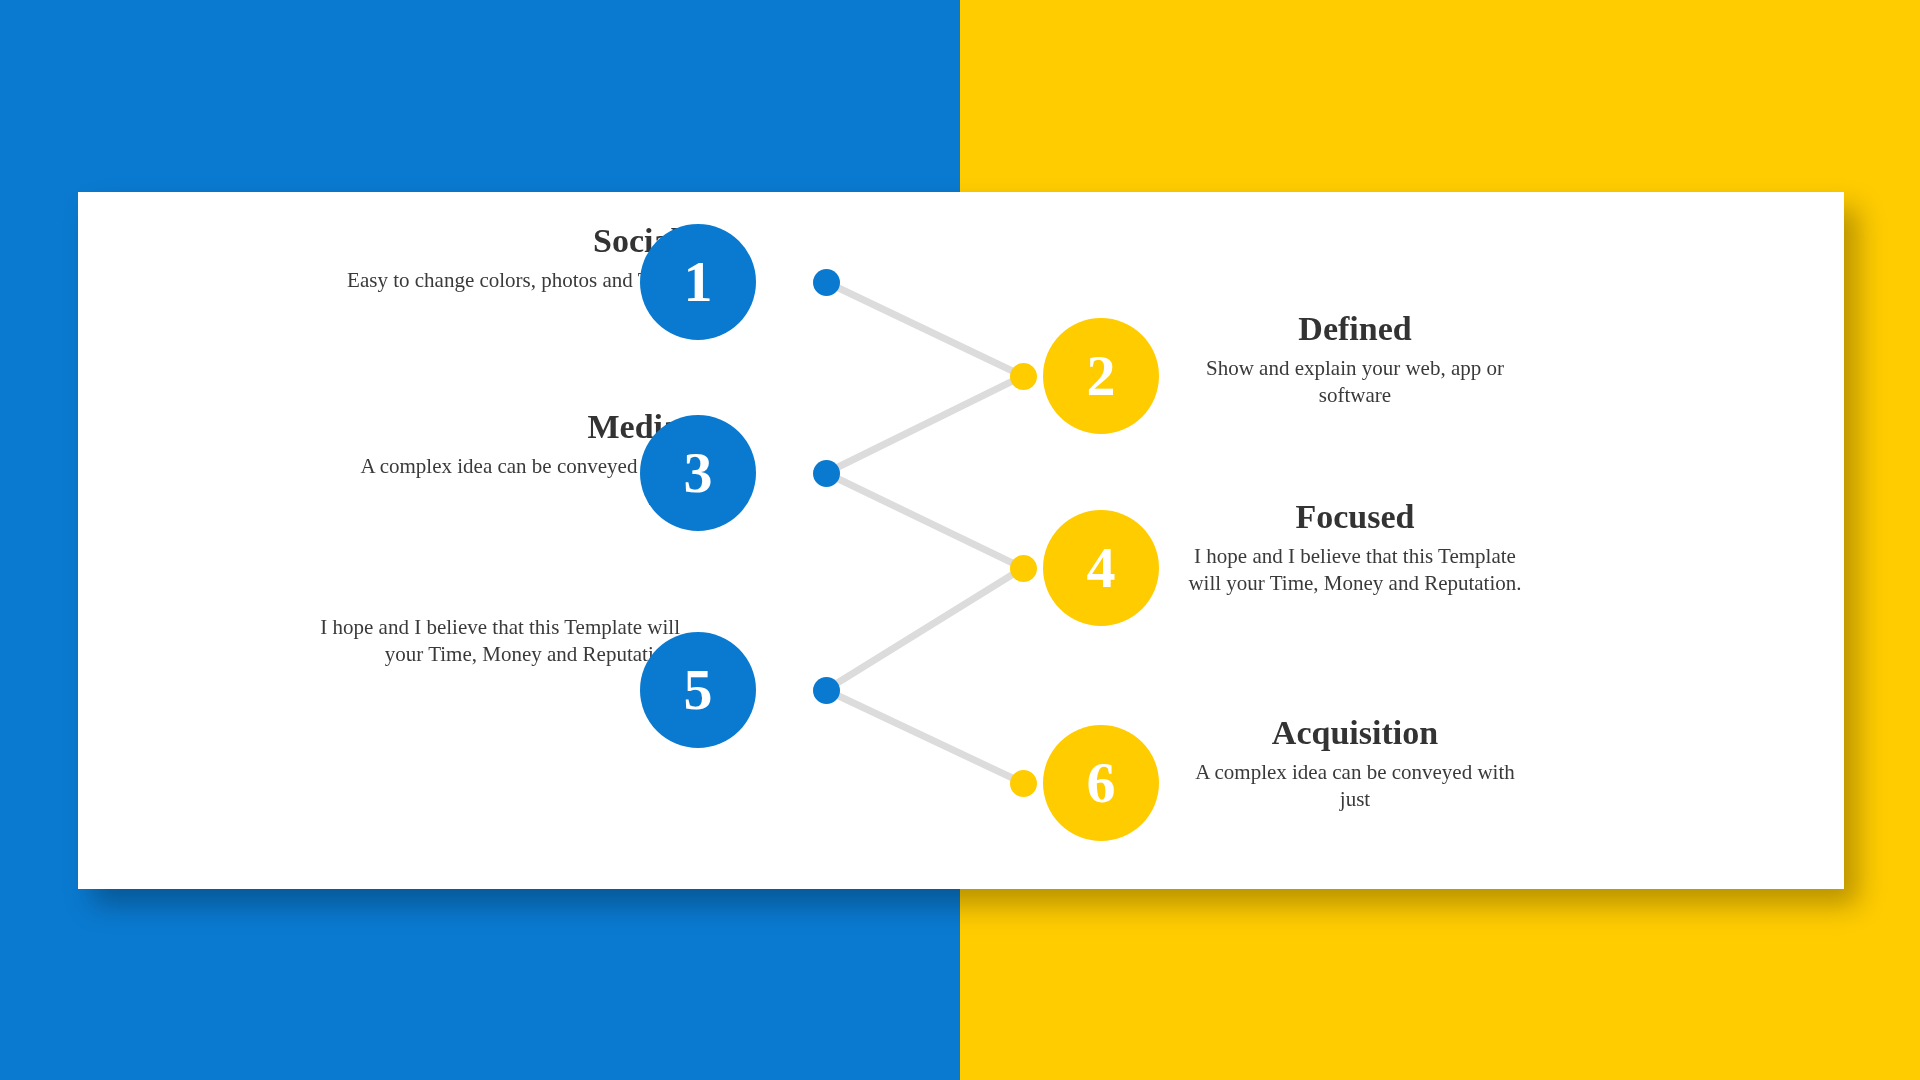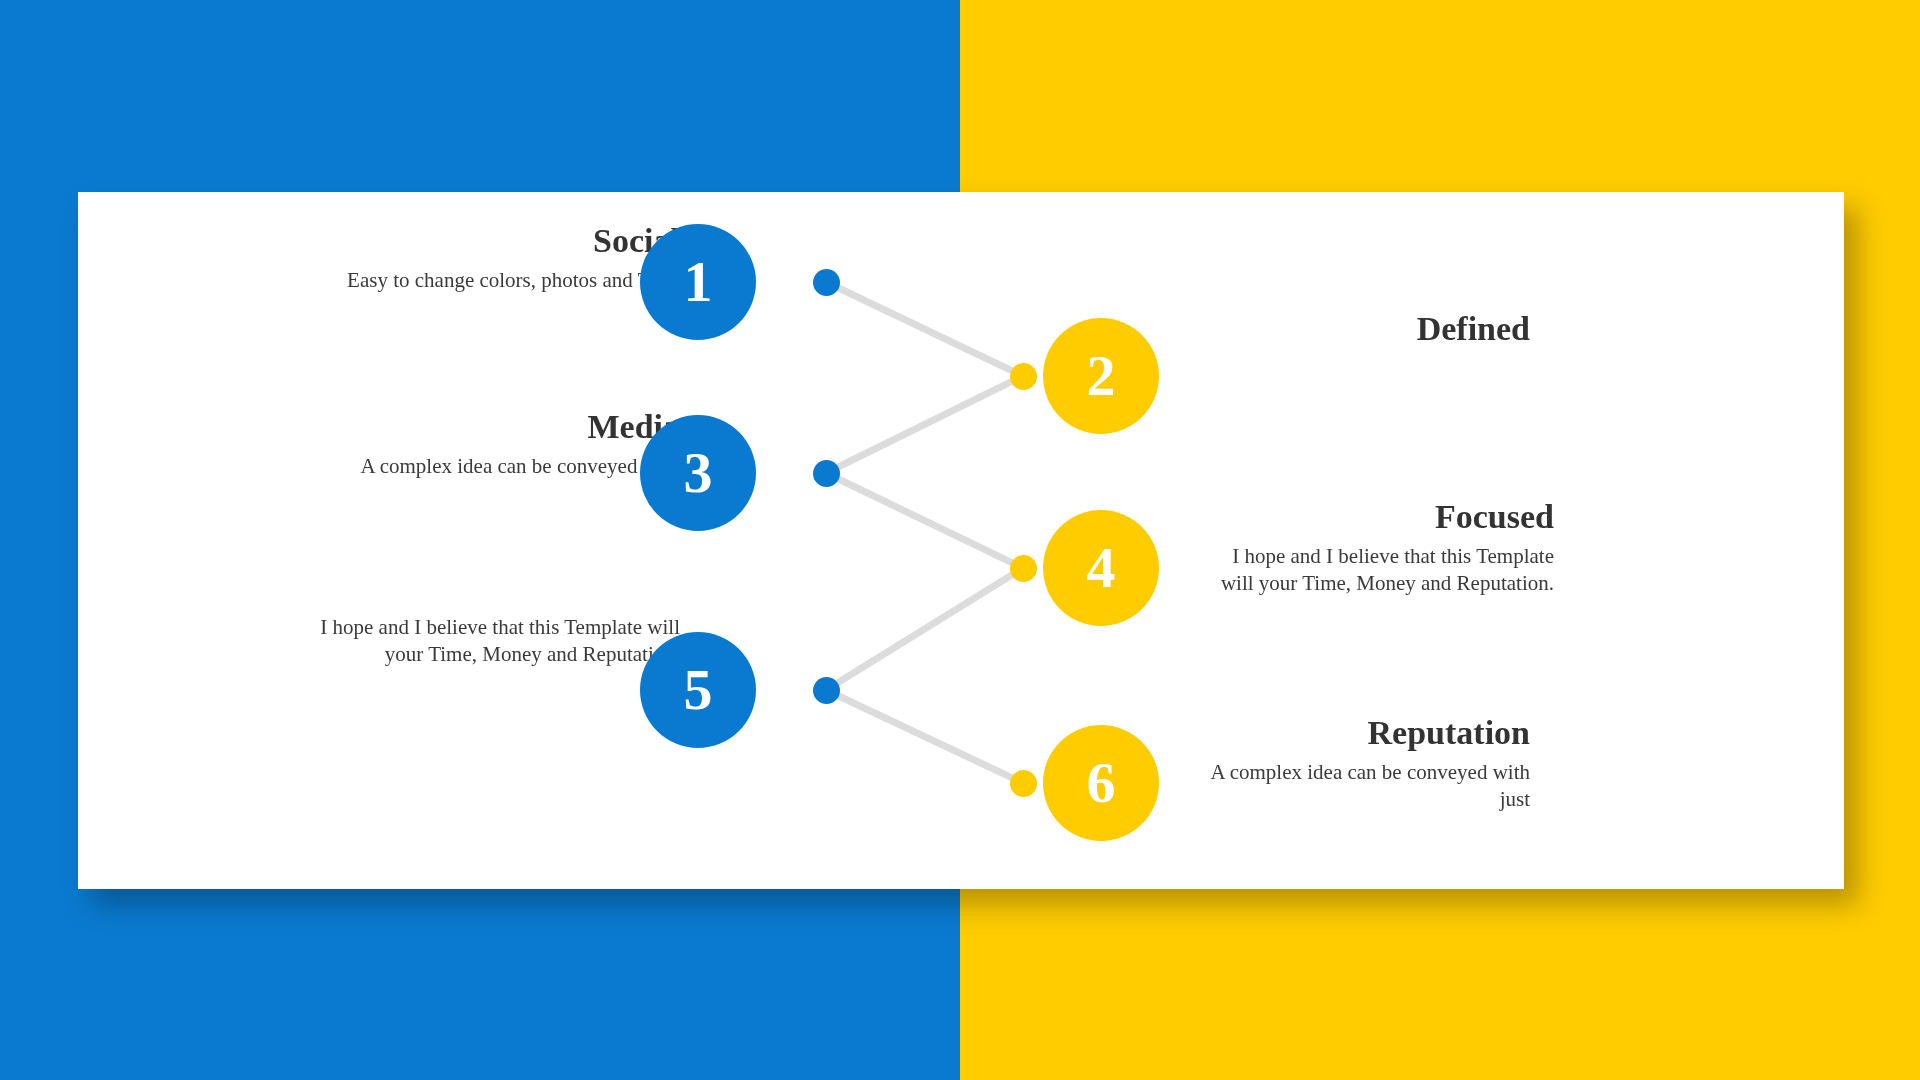--- a/index.html
+++ b/index.html
@@ -89,21 +89,21 @@
     margin: 0 0 8px 0;
   }
   .block .body {
     font-size: 21px;
     color: #3a3a3a;
     line-height: 1.28;
     margin: 0;
     white-space: pre-line;
   }
   .block.right-align { text-align: right; }
-  .block.left-align  { text-align: right; }
+  .block.left-align  { text-align: center; }
 </style>
 </head>
 <body>
 
 <div id="stage">
 
   <div class="bg-half bg-left"></div>
   <div class="bg-half bg-right"></div>
 
   <div id="card"></div>
@@ -143,33 +143,34 @@
     <span>5</span>
   </div>
   <div class="node blue node-dot" style="left:813px; top:677px;"></div>
 
   <div class="node yellow node-dot" style="left:1010px; top:363px;"></div>
   <div class="node yellow node-big" style="left:1043px; top:318px;">
     <span>2</span>
   </div>
   <div class="block left-align" style="left:1180px; top:310px; width:350px;">
     <div class="heading">Defined</div>
+    <div class="body">Show and explain your  web, app or software</div>
   </div>
 
   <div class="node yellow node-dot" style="left:1010px; top:555px;"></div>
   <div class="node yellow node-big" style="left:1043px; top:510px;">
     <span>4</span>
   </div>
-  <div class="block left-align" style="left:1180px; top:498px; width:350px;margin-left:24px;">
+  <div class="block left-align" style="left:1180px; top:498px; width:350px;">
     <div class="heading">Focused</div>
     <div class="body">I hope and I believe that this Template will your Time, Money and Reputation.</div>
   </div>
 
   <div class="node yellow node-dot" style="left:1010px; top:770px;"></div>
   <div class="node yellow node-big" style="left:1043px; top:725px;">
     <span>6</span>
   </div>
   <div class="block left-align" style="left:1180px; top:714px; width:350px;">
-    <div class="heading">Reputation</div>
+    <div class="heading">Acquisition</div>
     <div class="body">A complex idea can be conveyed with just</div>
   </div>
 
 </div>
 
 </body></html>

